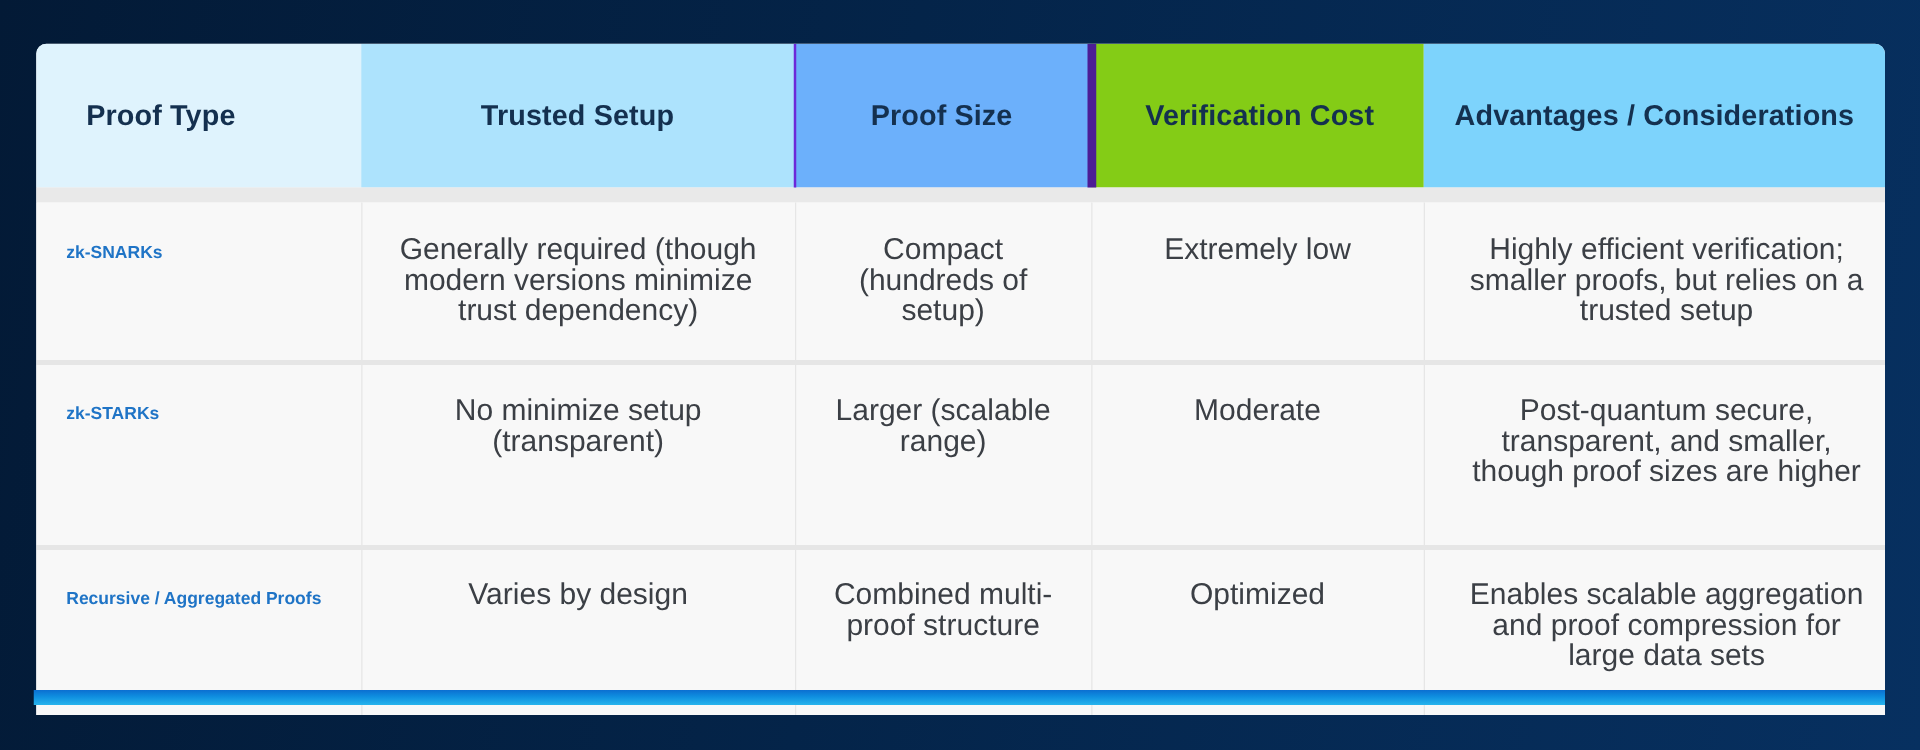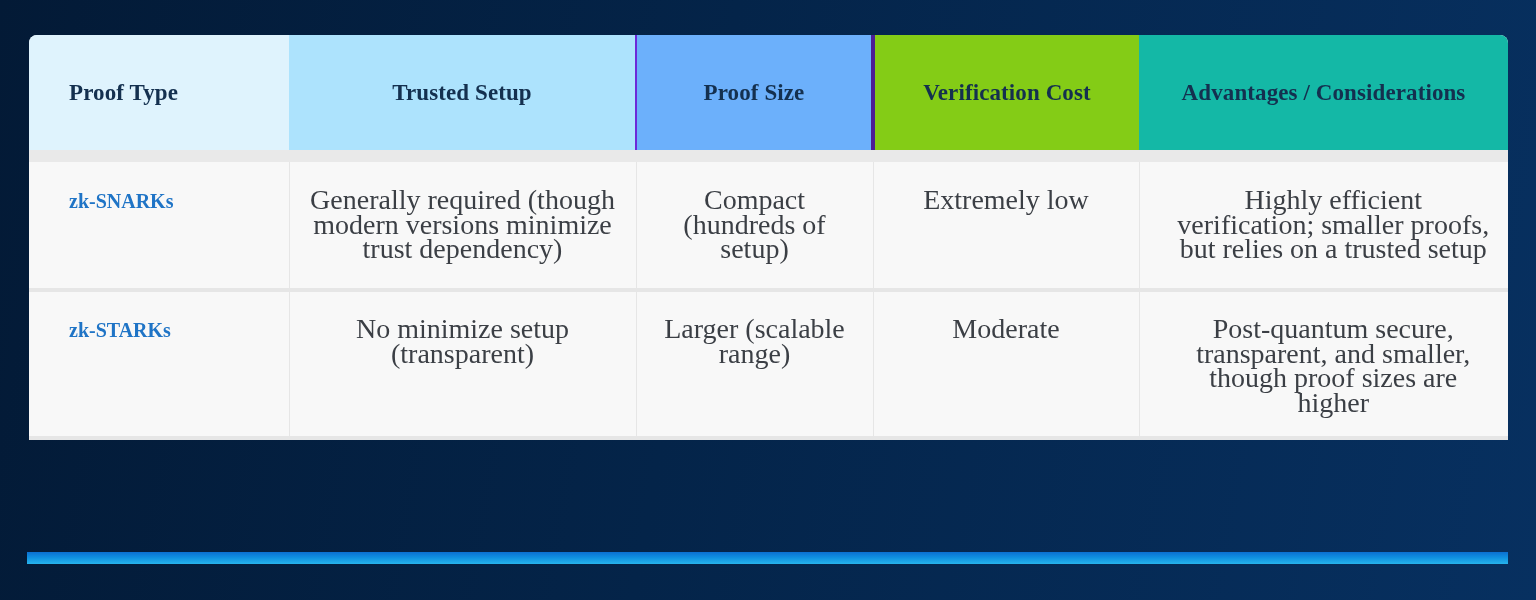--- a/index.html
+++ b/index.html
@@ -1,15 +1,15 @@
 <!DOCTYPE html>
 <html><head>
 <meta charset="utf-8">
 <style>
-  * { box-sizing: border-box; margin: 0; padding: 0; font-family: Liberation Serif, serif; }
+  * { box-sizing: border-box; margin: 0; padding: 0; }
   html, body { width: 1536px; height: 600px; overflow: hidden; }
   body {
     background: linear-gradient(100deg, #031a36 0%, #042449 45%, #073060 100%);
     font-family: "Liberation Sans", "DejaVu Sans", sans-serif;
     position: relative;
   }
   .table-wrap {
     position: absolute;
     left: 29px; top: 35px;
     width: 1479px;
@@ -34,44 +34,44 @@
     font-weight: bold;
     color: #14304f;
     text-align: center;
     vertical-align: middle;
     padding: 0 20px;
     line-height: 29px;
     letter-spacing: 0.1px;
   }
   thead th.h-proof-type { text-align: left; padding-left: 40px; }
   thead th.h-trusted { border-right: 2px solid #6d28d9; }
-  thead th.h-size { border-right: 4px solid #4c1d95; }
+  thead th.h-size { border-right: 7px solid #4c1d95; }
 
   tr.sep-head td {
     height: 12px;
     background: #e9e9e9;
     padding: 0;
   }
   tbody tr.data-row td {
     background: #f8f8f8;
     vertical-align: top;
     text-align: center;
-    font-size: 28px;
+    font-size: 24px;
     line-height: 24.5px;
     color: #3b3f45;
     border-right: 1px solid #e6e6e6;
     padding: 26px 16px 0 16px;
   }
   tbody tr.data-row td:last-child { border-right: none; padding-left: 35px; }
   tbody tr.data-row td.type-cell {
     text-align: left;
-    padding-left: 40px;
+    padding-left: 24px;
     color: #1f74c6;
     font-weight: bold;
-    font-size: 20px;
+    font-size: 14px;
     line-height: 27.5px;
   }
   tr.r1 td { height: 126px; }
   tr.r2 td { height: 144px; padding-top: 25px !important; }
   tr.r3 td { height: 132px; padding-top: 24px !important; }
   tr.r3 td.type-cell { padding-top: 25px !important; }
   tr.sep-row td {
     height: 4px;
     background: #e6e6e6;
     padding: 0;
@@ -94,21 +94,21 @@
         <col class="c3">
         <col class="c4">
         <col class="c5">
     </colgroup>
     <thead>
       <tr>
         <th class="h-proof-type" style="background:#dff3fd">Proof Type</th>
         <th class="h-trusted" style="background:#ade3fd">Trusted Setup</th>
         <th class="h-size" style="background:#6cb0fb">Proof Size</th>
         <th class="h-verify" style="background:#84cc16">Verification Cost</th>
-        <th class="h-adv" style="background:#14b8a6">Advantages / Considerations</th>
+        <th class="h-adv" style="background:#7dd3fc">Advantages / Considerations</th>
       </tr>
     </thead>
     <tbody>
       <tr class="sep-head">
         <td colspan="5"></td>
       </tr>
 
       <tr class="data-row r1">
         <td class="type-cell">zk-SNARKs</td>
         <td>Generally required (though modern versions minimize trust dependency)</td>
@@ -124,16 +124,23 @@
         <td class="type-cell">zk-STARKs</td>
         <td>No minimize setup (transparent)</td>
         <td>Larger (scalable range)</td>
         <td>Moderate</td>
         <td>Post-quantum secure, transparent, and smaller, though proof sizes are higher</td>
       </tr>
       <tr class="sep-row">
         <td colspan="5"></td>
       </tr>
 
+      <tr class="data-row r3">
+        <td class="type-cell">Recursive / Aggregated Proofs</td>
+        <td>Varies by design</td>
+        <td>Combined multi-proof structure</td>
+        <td>Optimized</td>
+        <td>Enables scalable aggregation and proof compression for large data sets</td>
+      </tr>
     </tbody>
   </table>
 </div>
 <div class="bottom-bar"></div>
 
 </body></html>

